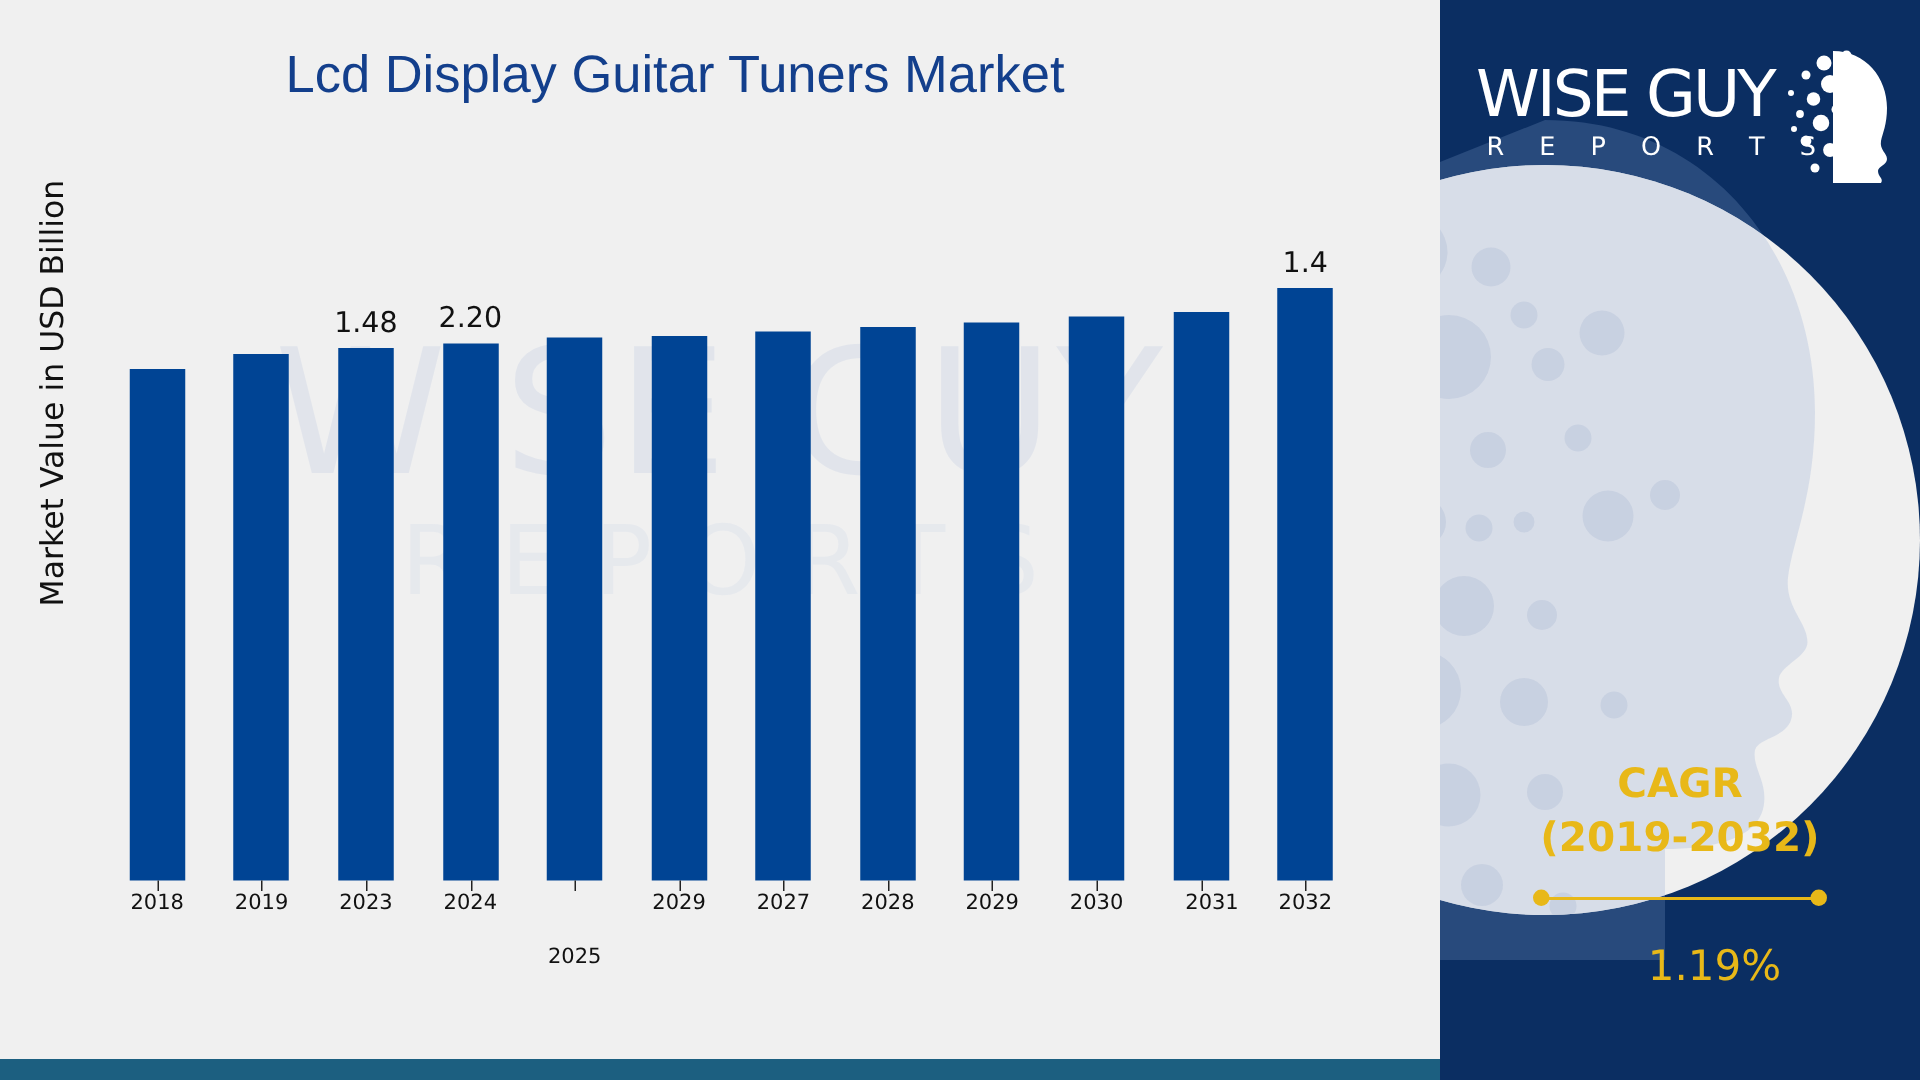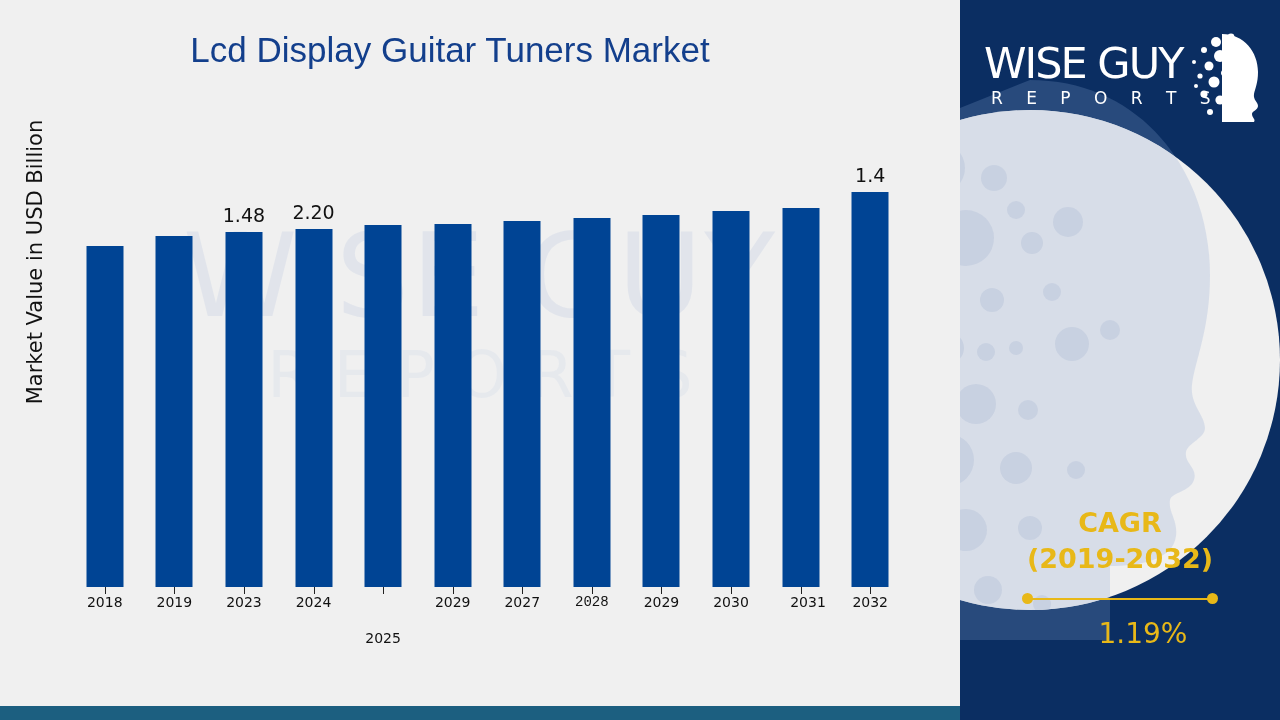--- a/index.html
+++ b/index.html
@@ -217,21 +217,21 @@
   #cagr-divider .dot {
     position: absolute;
     top: 0;
     width: 11px; height: 11px;
     border-radius: 50%;
     background: #e8b818;
   }
   #cagr-divider .dot.left { left: 0; }
   #cagr-divider .dot.right { right: 0; }
   #cagr-value {
-    margin-top: 12px;
+    margin-top: 22px;
     font-size: 28px;
     padding-left: 46px;
   }
 
   
   #bottom-bar {
     position: absolute;
     left: 0; top: 706px;
     width: 960px;
     height: 14px;
@@ -305,21 +305,21 @@
       <div class="tick-label" style="left: 243.958px;">2023</div>
       <div class="tick" style="left: 313.542px;"></div>
       <div class="tick-label" style="left: 313.542px;">2024</div>
       <div class="tick" style="left: 383.125px;"></div>
       <div class="tick-label" style="left: 383.125px; margin-top: 36px;">2025</div>
       <div class="tick" style="left: 452.708px;"></div>
       <div class="tick-label" style="left: 452.708px;">2029</div>
       <div class="tick" style="left: 522.292px;"></div>
       <div class="tick-label" style="left: 522.292px;">2027</div>
       <div class="tick" style="left: 591.875px;"></div>
-      <div class="tick-label" style="left: 591.875px; font-family: Liberation Mono, monospace;">2028</div>
+      <div class="tick-label" style="left: 591.875px;">2028</div>
       <div class="tick" style="left: 661.458px;"></div>
       <div class="tick-label" style="left: 661.458px;">2029</div>
       <div class="tick" style="left: 731.042px;"></div>
       <div class="tick-label" style="left: 731.042px;">2030</div>
       <div class="tick" style="left: 800.625px;"></div>
       <div class="tick-label" style="left: 808px;">2031</div>
       <div class="tick" style="left: 870.208px;"></div>
       <div class="tick-label" style="left: 870.208px;">2032</div>
     </div>
 

